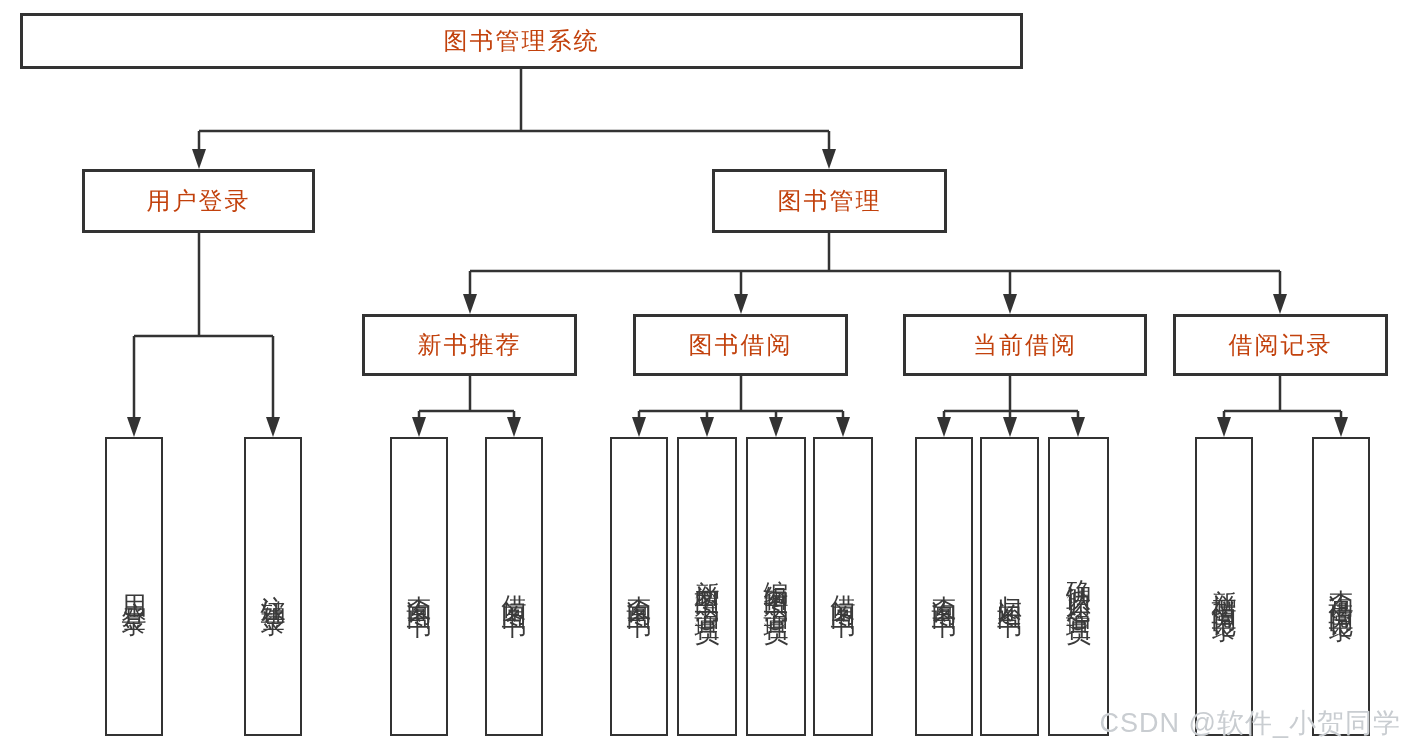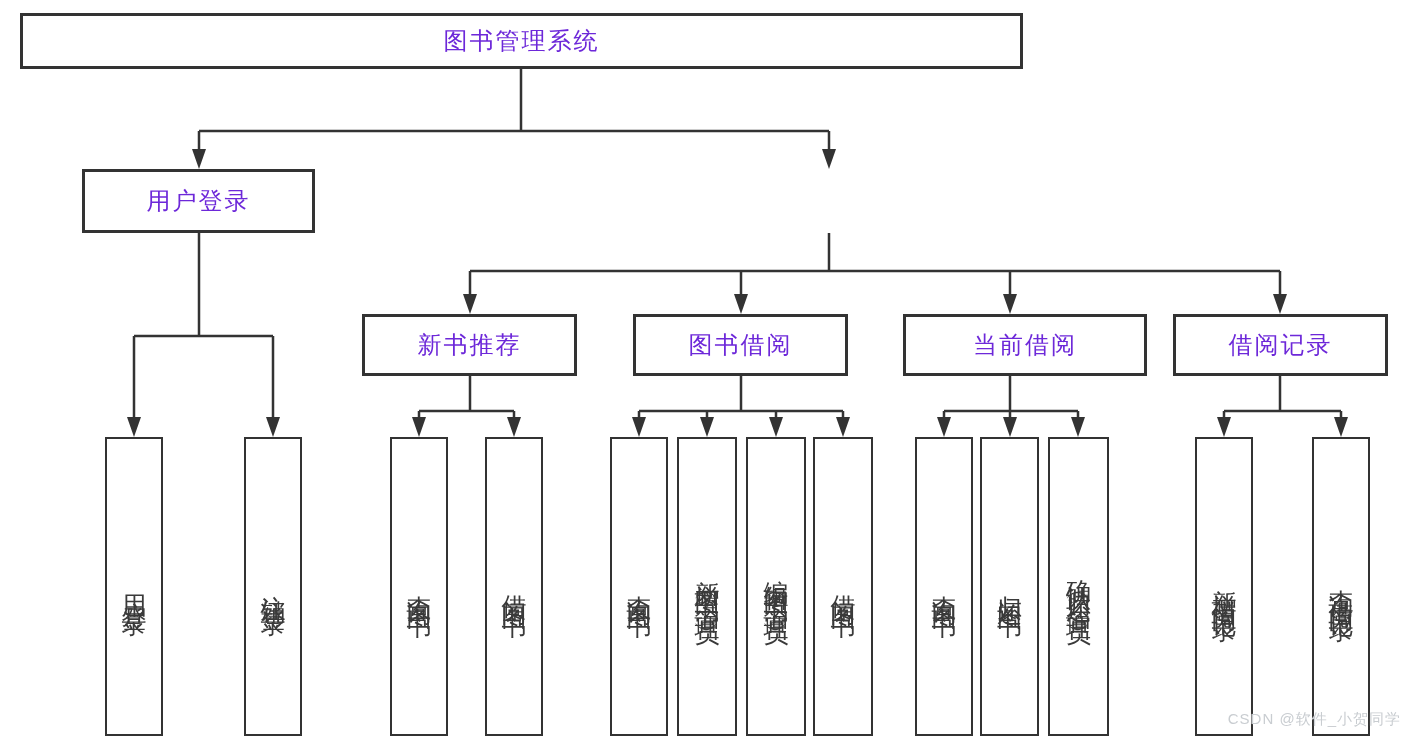--- a/index.html
+++ b/index.html
@@ -5,28 +5,28 @@
   html,body{margin:0;padding:0;background:#ffffff;}
   .canvas{
     position:relative;width:1405px;height:747px;background:#ffffff;
     font-family:"Liberation Sans",sans-serif;overflow:hidden;color:#363636;
   }
   .connector-layer{position:absolute;left:0;top:0;width:1405px;height:747px;}
   .node{
     position:absolute;box-sizing:border-box;background:#ffffff;
     border:3px solid #333333;display:flex;align-items:center;justify-content:center;
   }
-  .hnode span{font-size:24px;letter-spacing:2px;white-space:nowrap;color:#6d28d9;}
+  .hnode span{font-size:24px;letter-spacing:2px;white-space:nowrap;color:#c2410c;}
   .leaf{border-width:2.5px;}
   .leaf span{
     writing-mode:vertical-rl;text-orientation:mixed;
     font-size:25px;letter-spacing:6px;line-height:1;color:#3a3a3a;
   }
   .watermark{
-    position:absolute;right:4px;bottom:18px;font-size:15px;color:#c9cdd1;
+    position:absolute;right:4px;bottom:6px;font-size:27px;color:#c9cdd1;
     letter-spacing:1px;white-space:nowrap;text-shadow:0 0 1px #ffffff;margin-left:44px;
   }
 </style>
 </head>
 <body>
 
 <div class="canvas">
 
   <svg class="connector-layer" width="1405" height="747" viewBox="0 0 1405 747">
     <g stroke="#333333" stroke-width="2.5" fill="none">
@@ -67,20 +67,23 @@
       <polygon points="1341,437 1334,417 1348,417"></polygon>
     </g>
   </svg>
 
   <div class="node hnode" style="left:20px;top:13px;width:1003px;height:56px">
     <span>图书管理系统</span>
   </div>
 
   <div class="node hnode" style="left:82px;top:169px;width:233px;height:64px">
     <span>用户登录</span>
+  </div>
+  <div class="node hnode" style="left:712px;top:169px;width:235px;height:64px">
+    <span>图书管理</span>
   </div>
 
   <div class="node hnode" style="left:633px;top:314px;width:215px;height:62px">
     <span>图书借阅</span>
   </div>
   <div class="node hnode" style="left:362px;top:314px;width:215px;height:62px">
     <span>新书推荐</span>
   </div>
   <div class="node hnode" style="left:903px;top:314px;width:244px;height:62px">
     <span>当前借阅</span>

